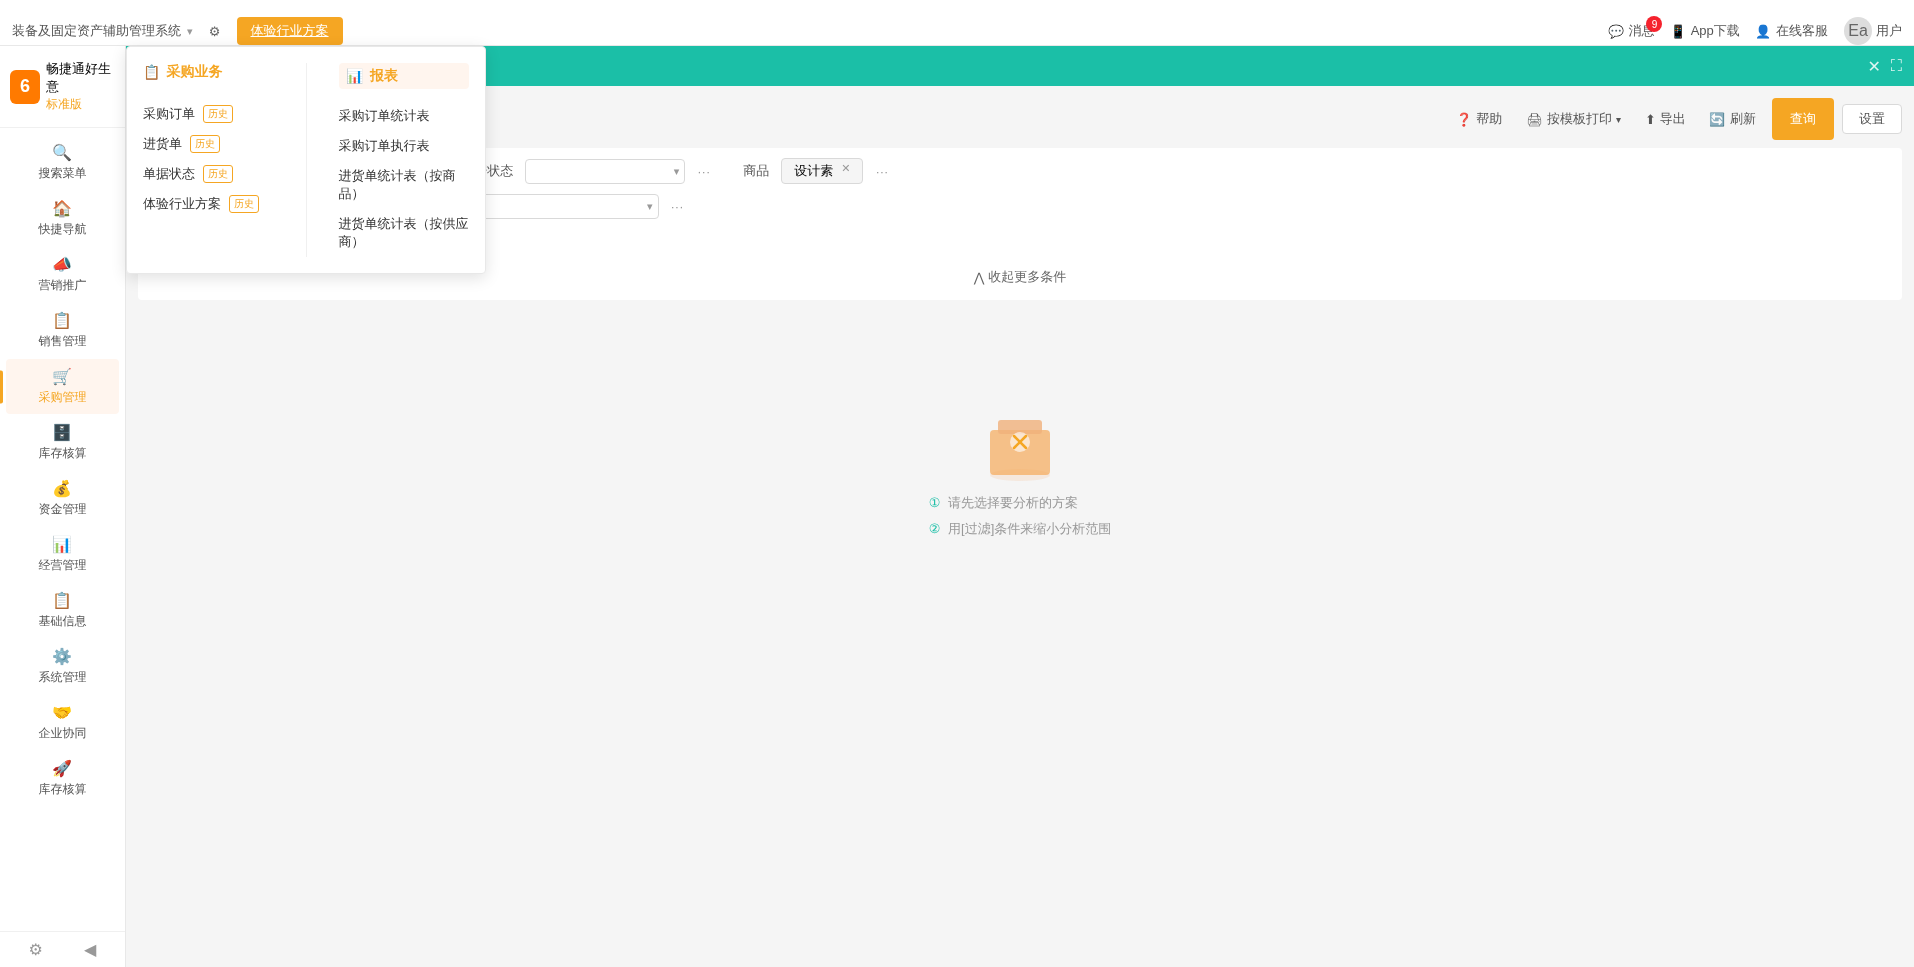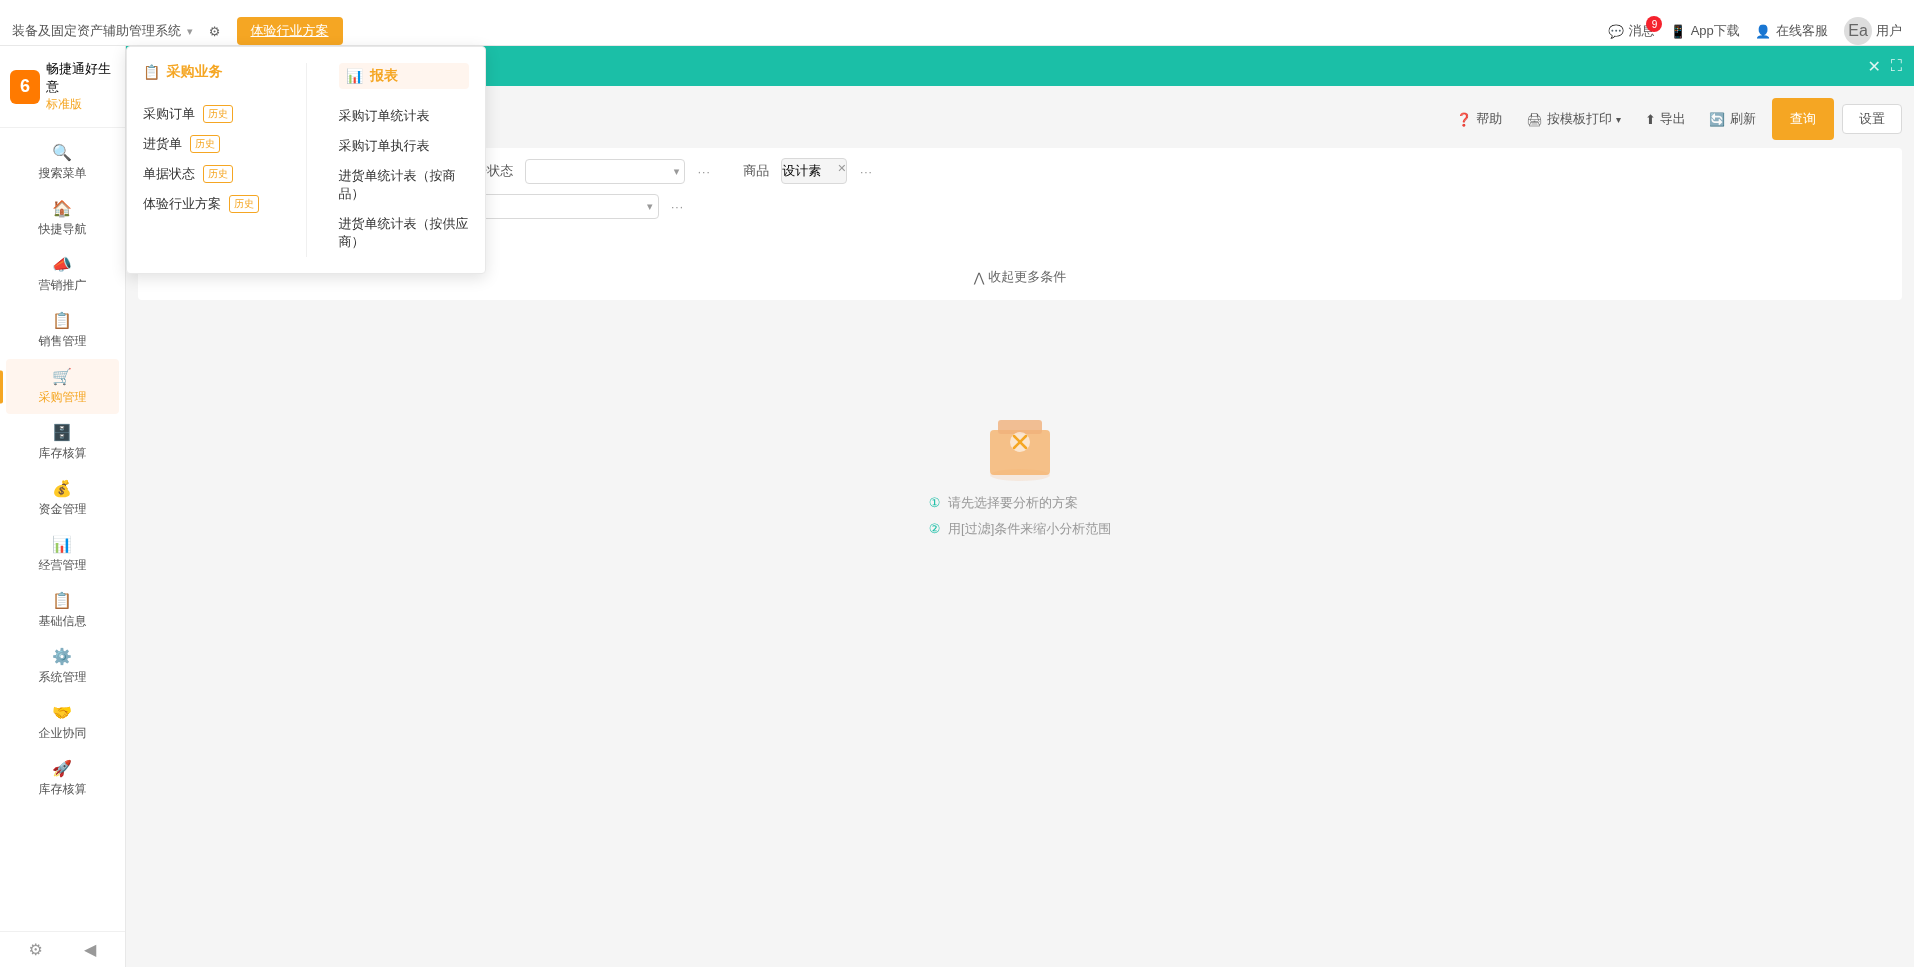--- a/index.html
+++ b/index.html
@@ -283,25 +283,25 @@
       font-size: 13px;
       color: #555;
     }
     .date-range a {
       color: #1bbfa7;
       text-decoration: none;
       cursor: pointer;
     }
     .tag-item {
       display: flex;
-      gap: 16px;
+      gap: 8px;
       background: #f5f5f5;
       border: 1px solid #d9d9d9;
       border-radius: 4px;
-      padding: 3px 0;
+      padding: 3px 12px;
       font-size: 13px;
     }
     .tag-close {
       color: #999;
       cursor: pointer;
       font-size: 11px;
     }
     .collapse-btn {
       display: flex;
       align-items: center;

